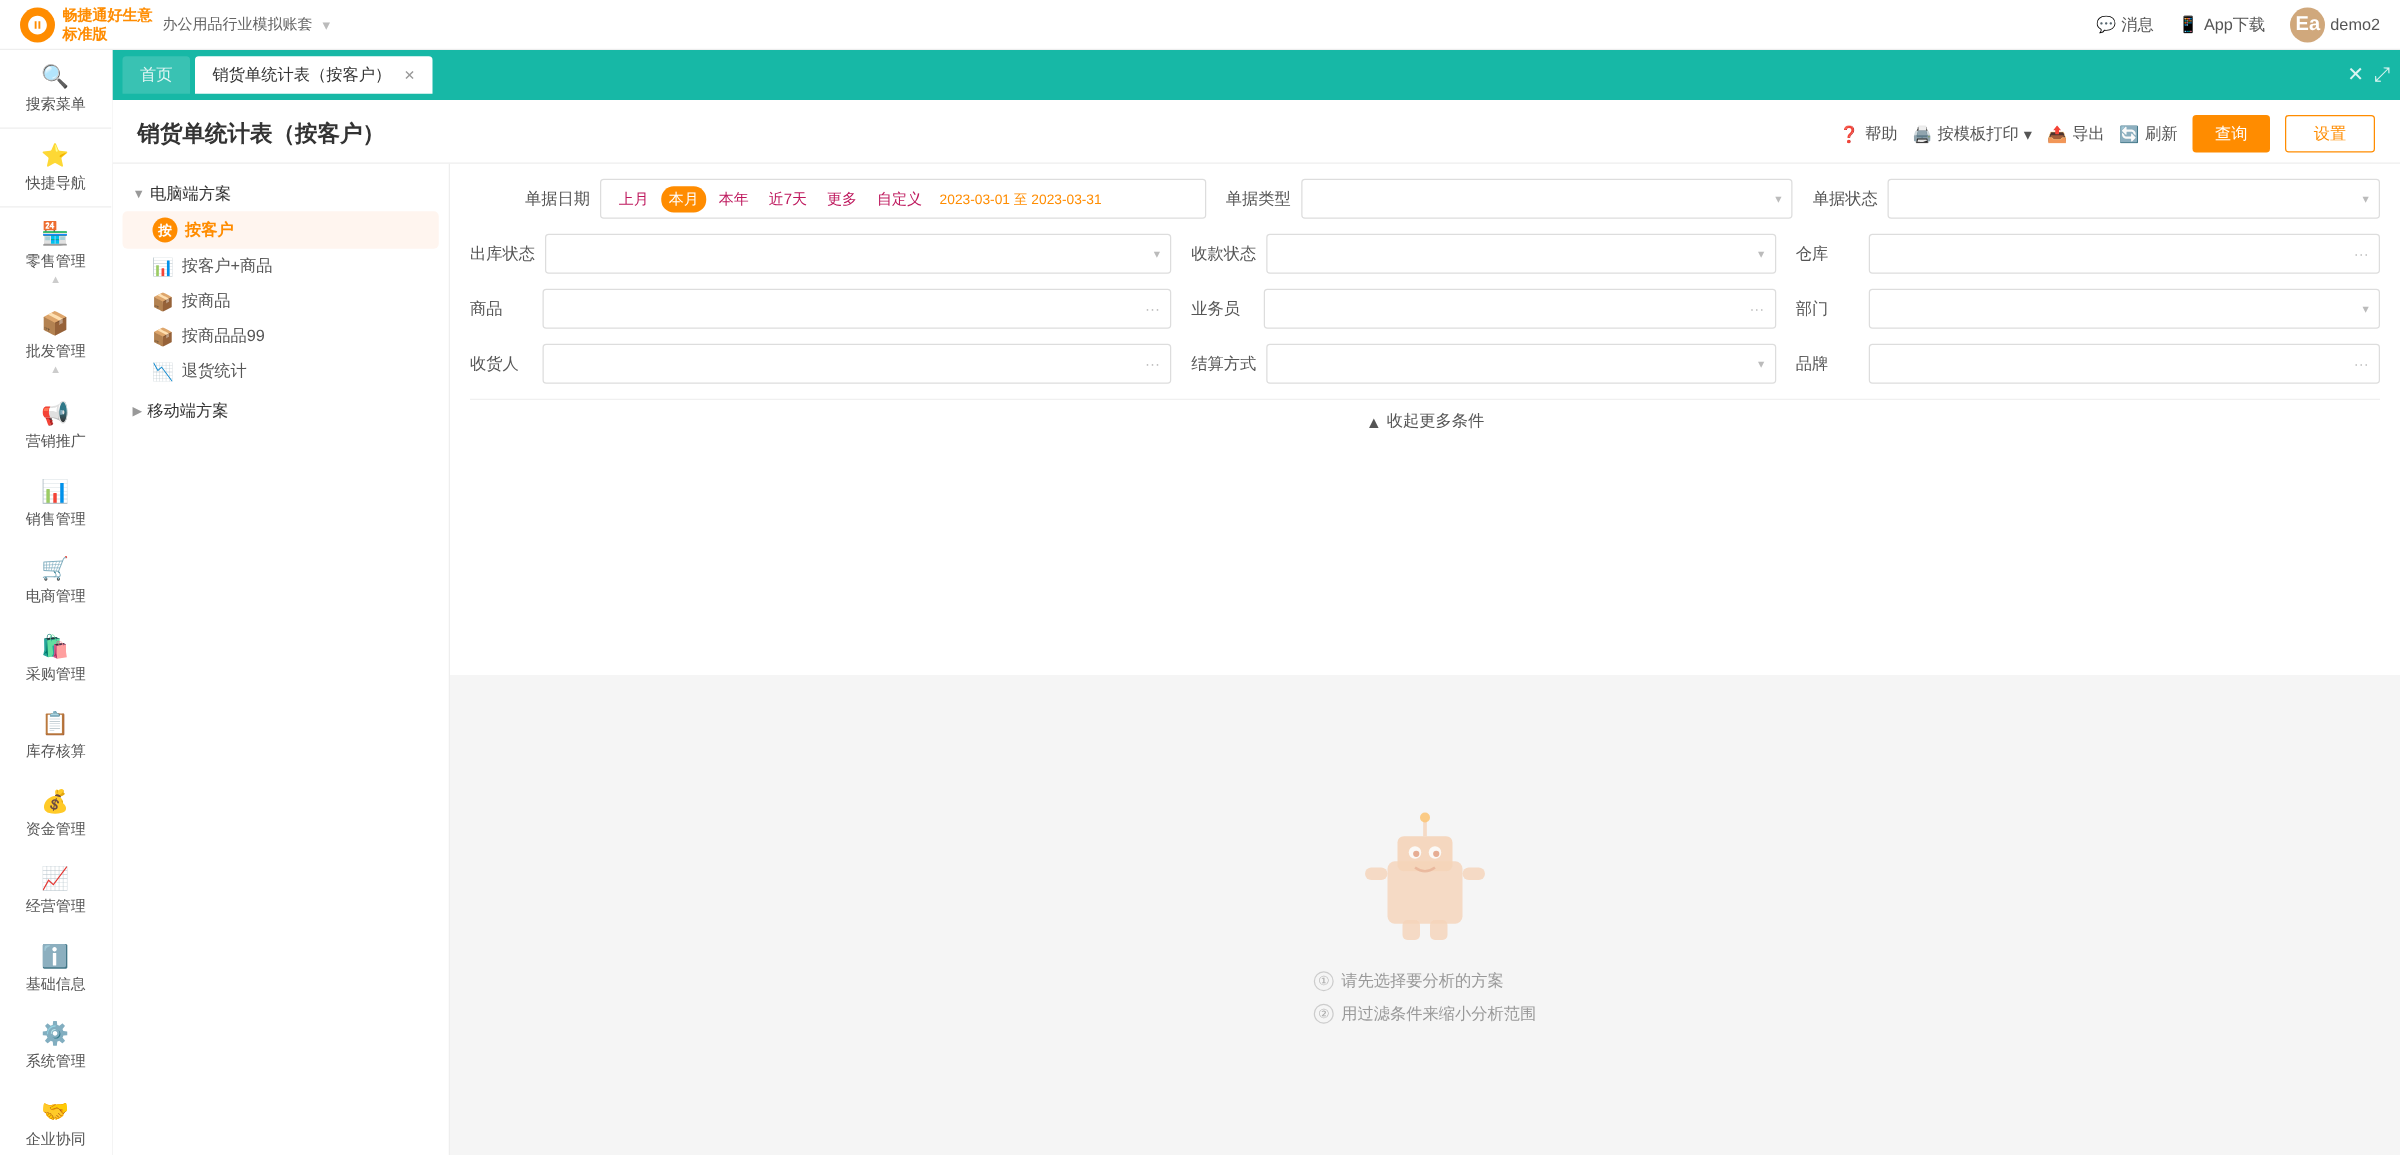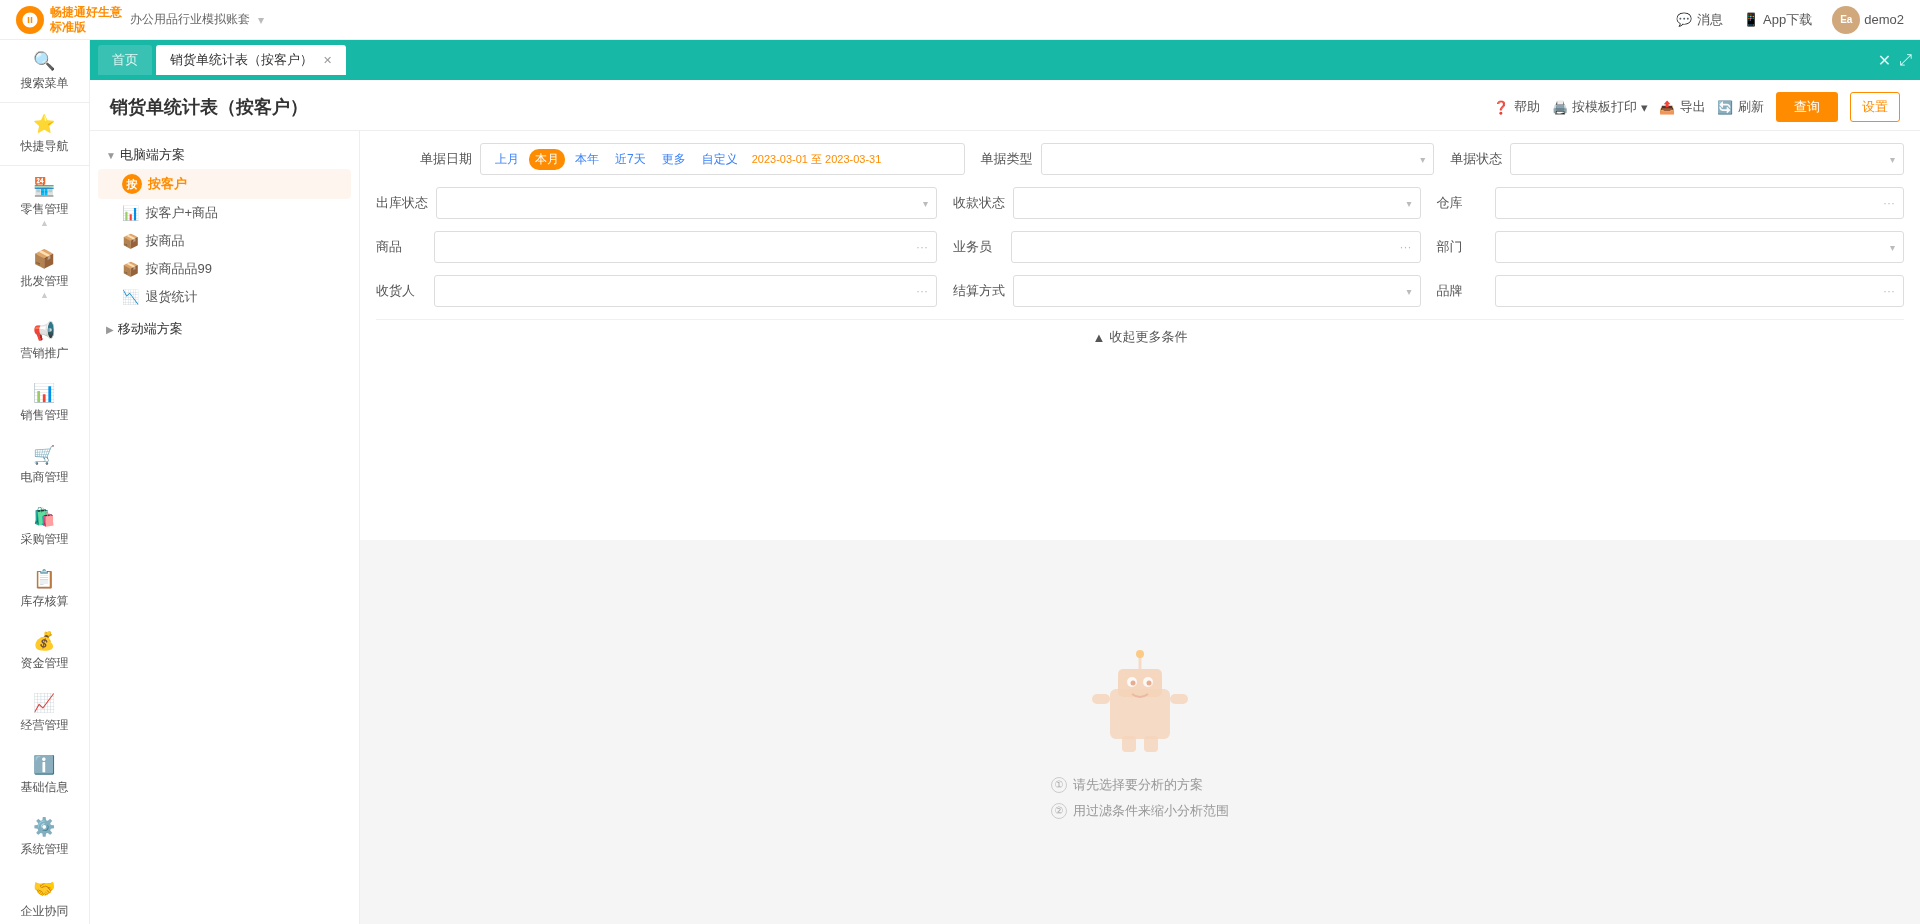--- a/index.html
+++ b/index.html
@@ -39,21 +39,21 @@
 
     
     .content-area { flex: 1; overflow: hidden; display: flex; flex-direction: column; background: #f5f5f5; }
 
     
     .page-header { display: flex; align-items: center; justify-content: space-between; padding: 12px 20px 8px; background: #fff; border-bottom: 1px solid #eee; }
     .page-title { font-size: 18px; font-weight: bold; color: #333; }
     .page-actions { display: flex; align-items: center; gap: 12px; }
     .page-action-btn { display: flex; align-items: center; gap: 4px; font-size: 13px; color: #555; cursor: pointer; }
     .btn-primary { background: #ff8c00; color: #fff; border: none; padding: 6px 18px; border-radius: 3px; cursor: pointer; font-size: 13px; }
-    .btn-settings { background: #fff; color: #ff8c00; border: 1px solid #ff8c00; padding: 5px 11px; border-radius: 3px; cursor: pointer; font-size: 13px; }
+    .btn-settings { background: #fff; color: #ff8c00; border: 1px solid #ff8c00; padding: 5px 22px; border-radius: 3px; cursor: pointer; font-size: 13px; }
 
     
     .content-body { flex: 1; display: flex; overflow: hidden; }
 
     
     .filter-panel { width: 270px; background: #fff; border-right: 1px solid #eee; padding: 10px 0; flex-shrink: 0; overflow-y: auto; }
     .filter-panel-header { display: flex; align-items: center; justify-content: space-between; padding: 4px 12px 8px; font-size: 13px; color: #555; }
     .filter-panel-header-left { display: flex; align-items: center; gap: 6px; }
     .filter-actions { display: flex; gap: 6px; }
     .filter-action-btn { width: 22px; height: 22px; border-radius: 50%; border: 1px solid #ddd; display: flex; align-items: center; justify-content: center; cursor: pointer; font-size: 12px; color: #666; }
@@ -70,21 +70,21 @@
     
     .filter-form { flex: 1; padding: 12px 16px; background: #fff; overflow-y: auto; }
     .filter-row { display: flex; align-items: center; gap: 16px; margin-bottom: 12px; }
     .filter-field { display: flex; align-items: center; gap: 8px; flex: 1; }
     .filter-label { font-size: 13px; color: #555; white-space: nowrap; min-width: 50px; }
     .filter-input { flex: 1; height: 32px; border: 1px solid #ddd; border-radius: 3px; padding: 0 8px; font-size: 13px; color: #333; display: flex; align-items: center; justify-content: space-between; cursor: pointer; background: #fff; }
     .filter-input-placeholder { color: #bbb; font-size: 12px; }
     .filter-arrow { color: #bbb; font-size: 10px; }
     .filter-more { color: #bbb; font-size: 12px; cursor: pointer; }
     .date-selector { display: flex; align-items: center; gap: 4px; height: 32px; border: 1px solid #ddd; border-radius: 3px; padding: 0 8px; flex: 1; }
-    .date-btn { font-size: 12px; padding: 2px 6px; border-radius: 3px; cursor: pointer; color: #3b82f6; }
+    .date-btn { font-size: 12px; padding: 2px 6px; border-radius: 3px; cursor: pointer; color: #be185d; }
     .date-btn.active { background: #ff8c00; color: #fff; border-radius: 10px; }
     .date-range-text { font-size: 11px; color: #ff8c00; margin-left: 4px; }
     .collapse-more { display: flex; align-items: center; justify-content: center; gap: 4px; padding: 8px; color: #555; cursor: pointer; font-size: 13px; border-top: 1px solid #f0f0f0; margin-top: 4px; }
 
     
     .empty-state { flex: 1; display: flex; flex-direction: column; align-items: center; justify-content: center; gap: 12px; }
     .empty-icon { width: 120px; height: 120px; position: relative; }
     .empty-icon svg { width: 100%; height: 100%; }
     .empty-tips { display: flex; flex-direction: column; gap: 8px; }
     .empty-tip { display: flex; align-items: flex-start; gap: 6px; font-size: 13px; color: #999; }
@@ -115,21 +115,21 @@
       <div class="top-bar-right-item">
         <span>💬</span>
         <span>消息</span>
       </div>
       <div class="top-bar-right-item">
         <span>📱</span>
         <span>App下载</span>
       </div>
       <div class="top-bar-right-item">
         <div class="avatar">
-          <span style="font-size:10px;color:#fff;font-weight:bold;text-align:center;">Ea</span>
+          <span style="font-size:16px;color:#fff;font-weight:bold;text-align:center;">Ea</span>
         </div>
         <span>demo2</span>
       </div>
     </div>
   </div>
 
   <div class="main-layout">
 
     <div class="sidebar">
       <div class="sidebar-item sidebar-search">

